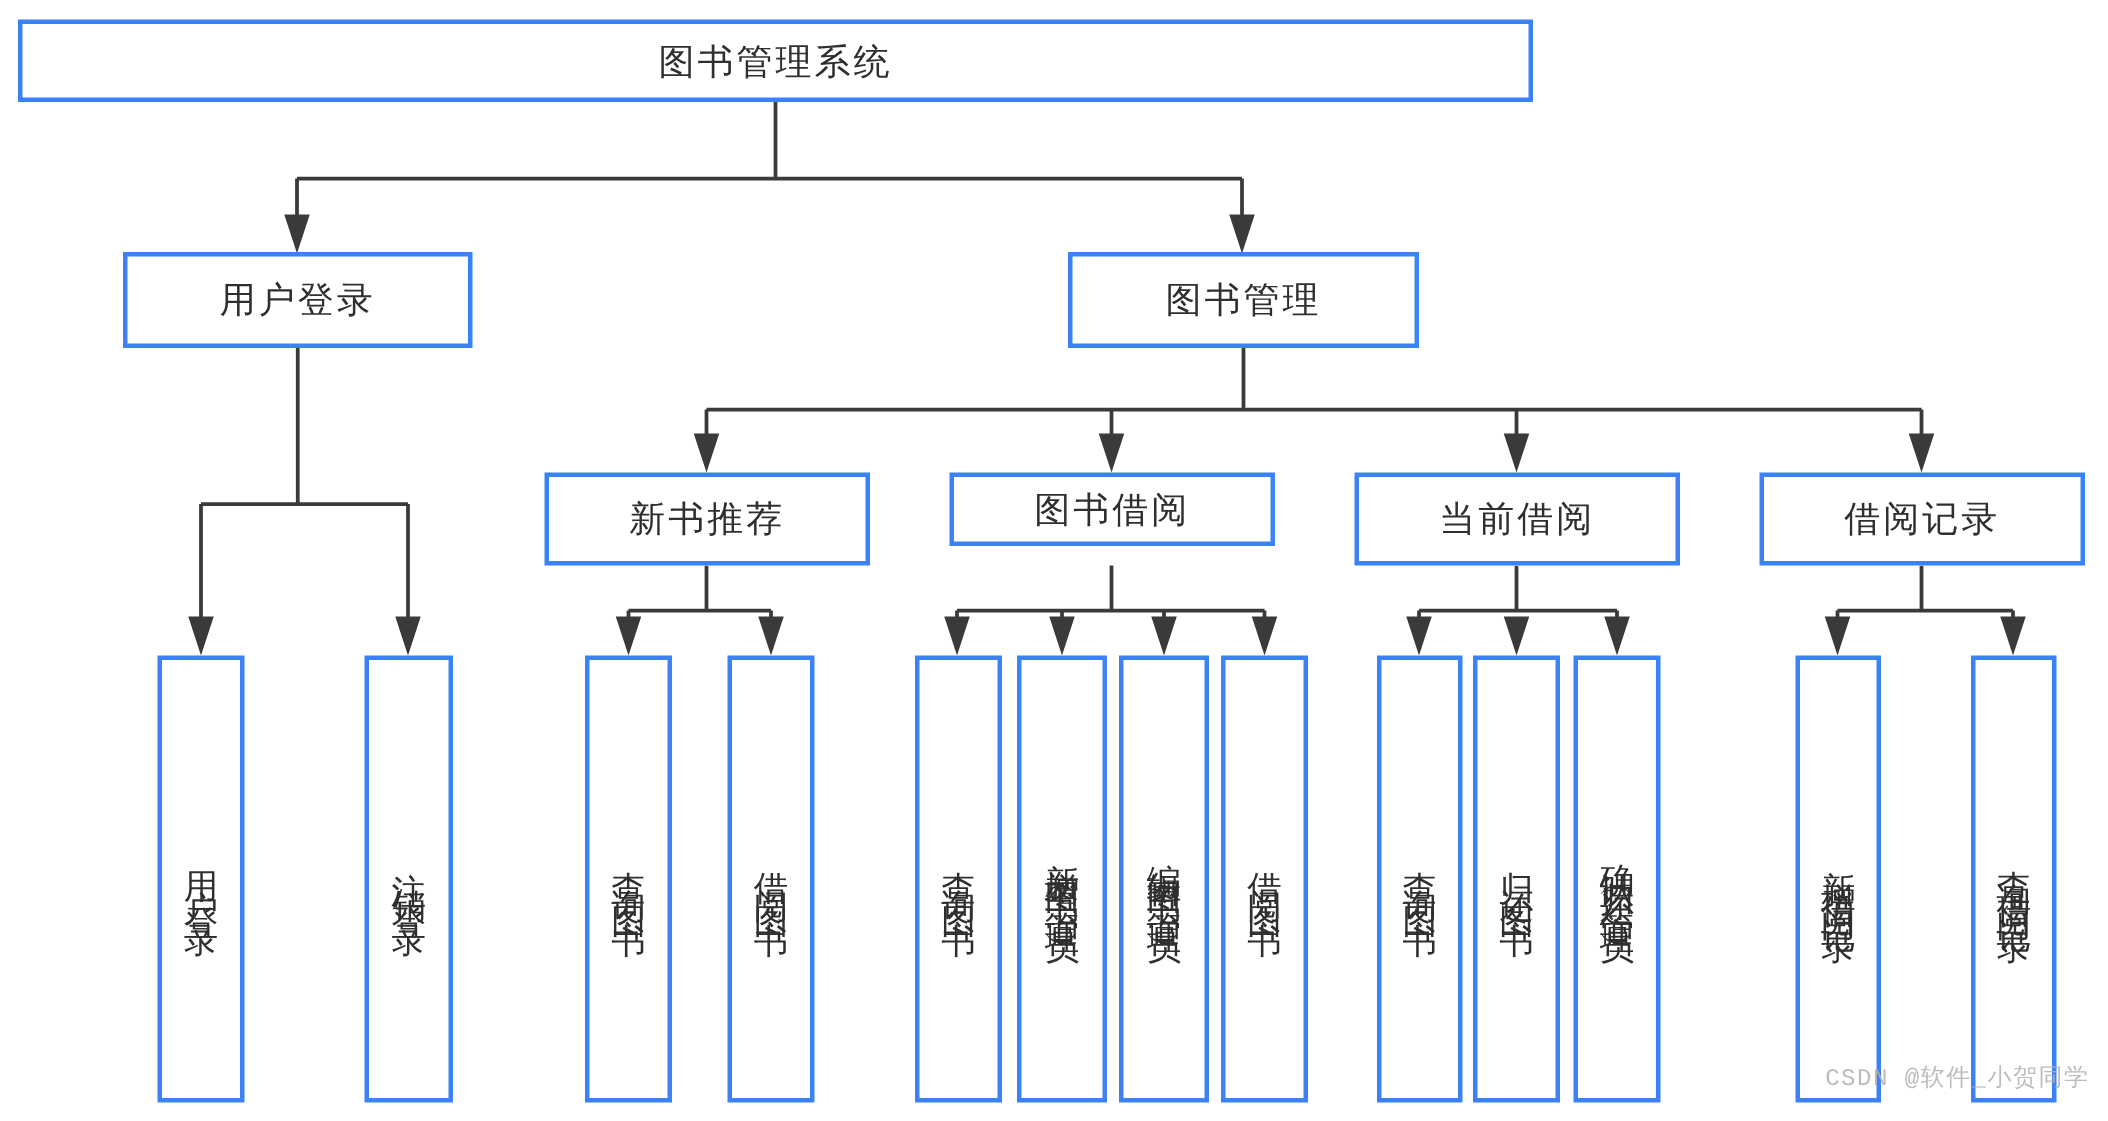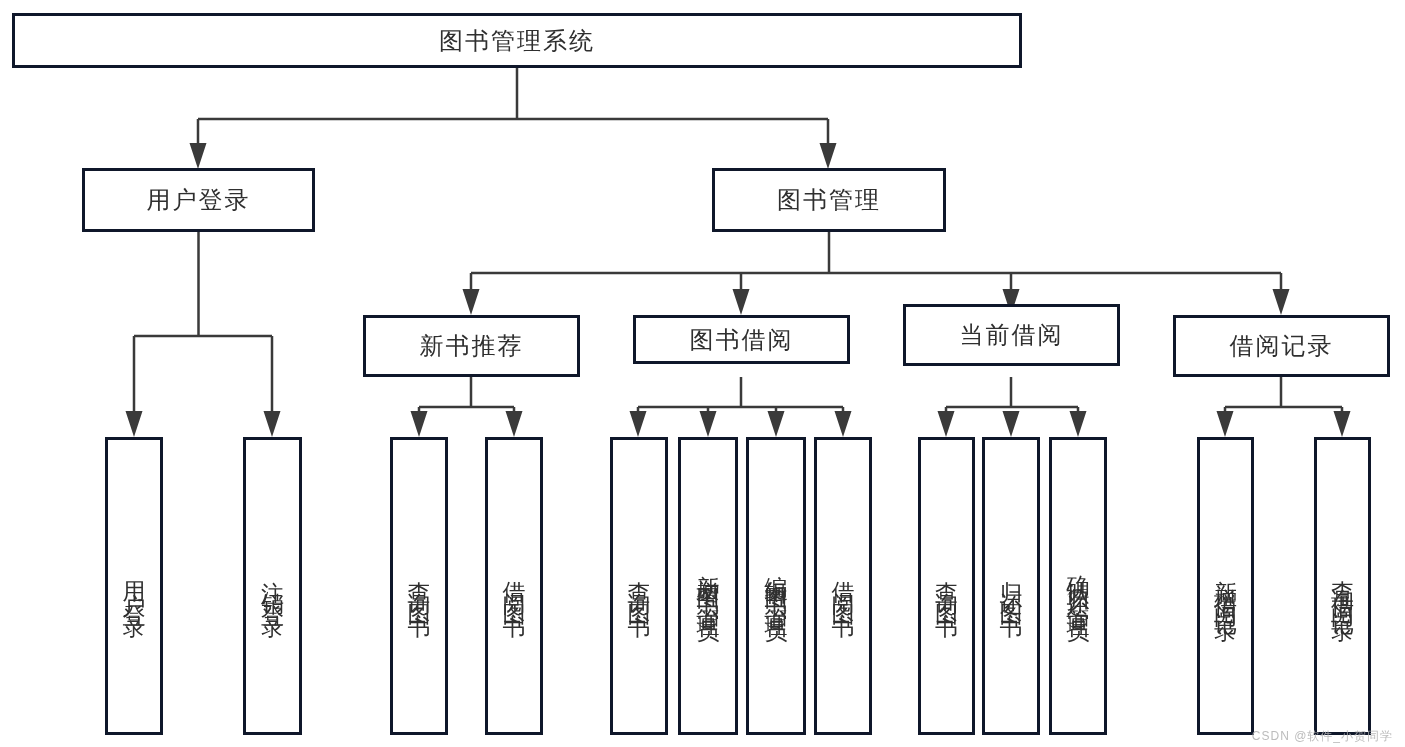--- a/index.html
+++ b/index.html
@@ -19,21 +19,21 @@
     position: absolute;
     left: 0;
     top: 0;
     width: 1405px;
     height: 747px;
     pointer-events: none;
   }
   .box {
     position: absolute;
     box-sizing: border-box;
-    border: 3px solid #0f172a;
+    border: 3px solid #3b82f6;
     background: #ffffff;
     display: flex;
     align-items: center;
     justify-content: center;
     color: #2f2f2f;
     z-index: 2;
   }
   .box.h span {
     font-size: 24px;
     letter-spacing: 2px;
@@ -45,26 +45,27 @@
     font-size: 23px;
     line-height: 1;
     white-space: nowrap;
   }
   .box.v .sp4 { letter-spacing: 0.50em; }
   .box.v .sp6 { letter-spacing: 0.35em; }
   .box.v .sp9 { letter-spacing: 0.28em; }
   .watermark {
     position: absolute;
     right: 12px;
-    bottom: 2px;
-    font-size: 12px;
+    bottom: 18px;
+    font-size: 16px;
     color: rgba(176, 176, 176, 0.85);
     letter-spacing: 1px;
     z-index: 5;
     white-space: nowrap;
+    font-family: Liberation Mono, monospace;
   }
 </style>
 </head>
 <body>
 
 <div class="canvas">
 
   <svg class="wires" viewBox="0 0 1405 747" xmlns="http://www.w3.org/2000/svg">
     <path fill="none" stroke="#3a3a3a" stroke-width="2.5" d="
       M517 68 V119
@@ -122,21 +123,21 @@
   <div class="box h" style="left:712px; top:168px; width:234px; height:64px">
     <span>图书管理</span>
   </div>
 
   <div class="box h" style="left:363px; top:315px; width:217px; height:62px">
     <span>新书推荐</span>
   </div>
   <div class="box h" style="left:633px; top:315px; width:217px; height:49px">
     <span>图书借阅</span>
   </div>
-  <div class="box h" style="left:903px; top:304px; width:217px; height:62px">
+  <div class="box h" style="left:903px; top:315px; width:217px; height:62px">
     <span>当前借阅</span>
   </div>
   <div class="box h" style="left:1173px; top:315px; width:217px; height:62px">
     <span>借阅记录</span>
   </div>
 
   <div class="box v" style="left:105px; top:437px; width:58px; height:298px">
     <span class="sp4">用户登录</span>
   </div>
   <div class="box v" style="left:243px; top:437px; width:59px; height:298px">

